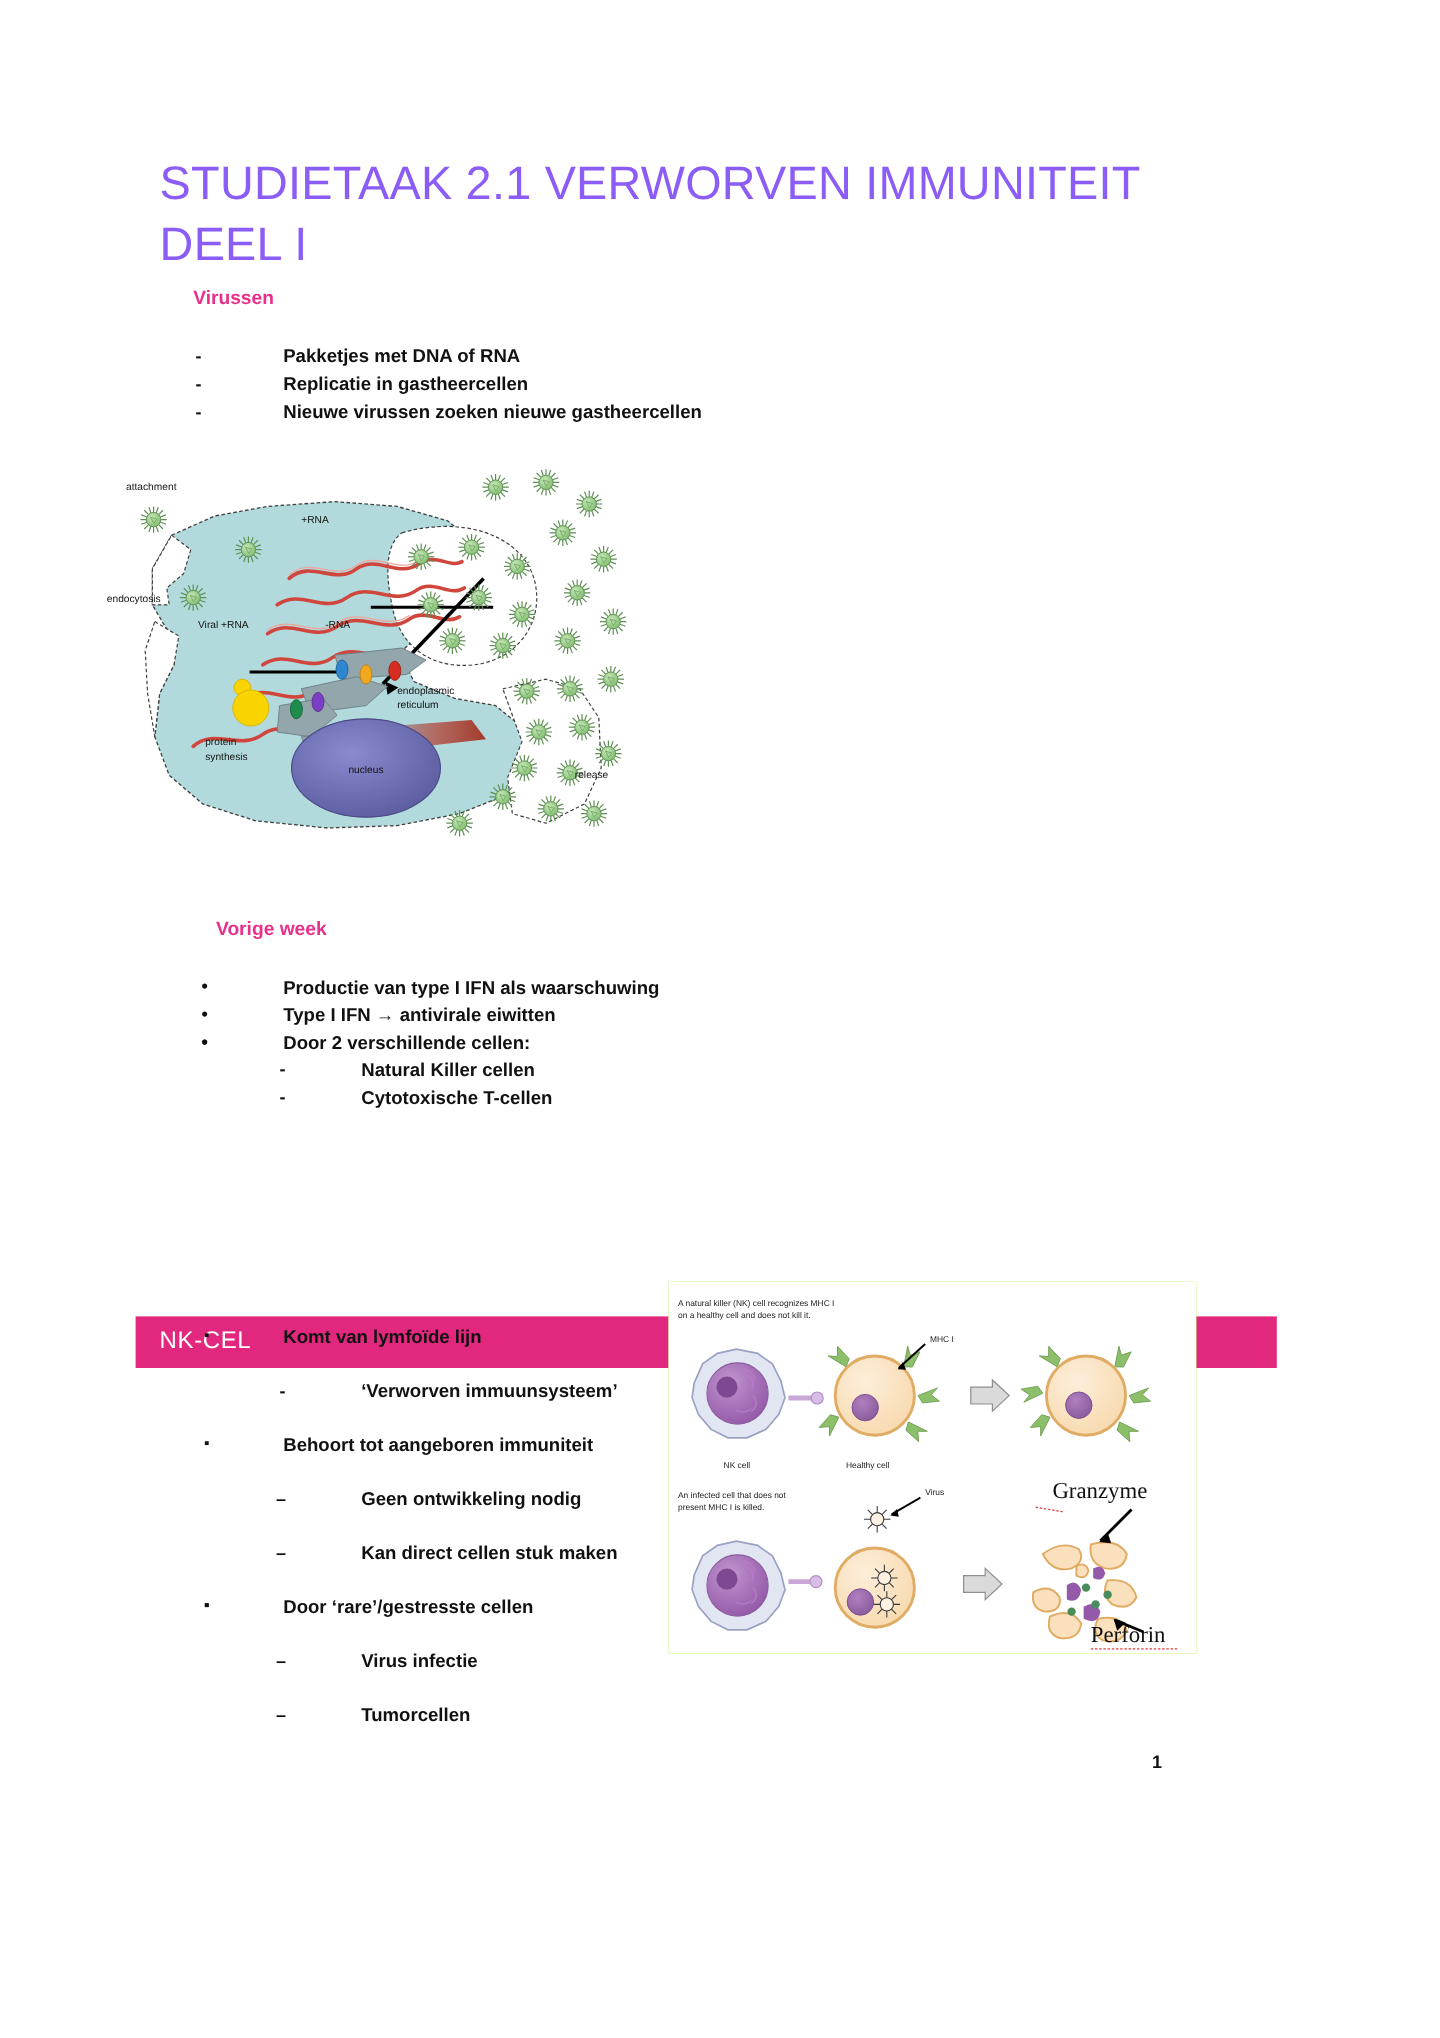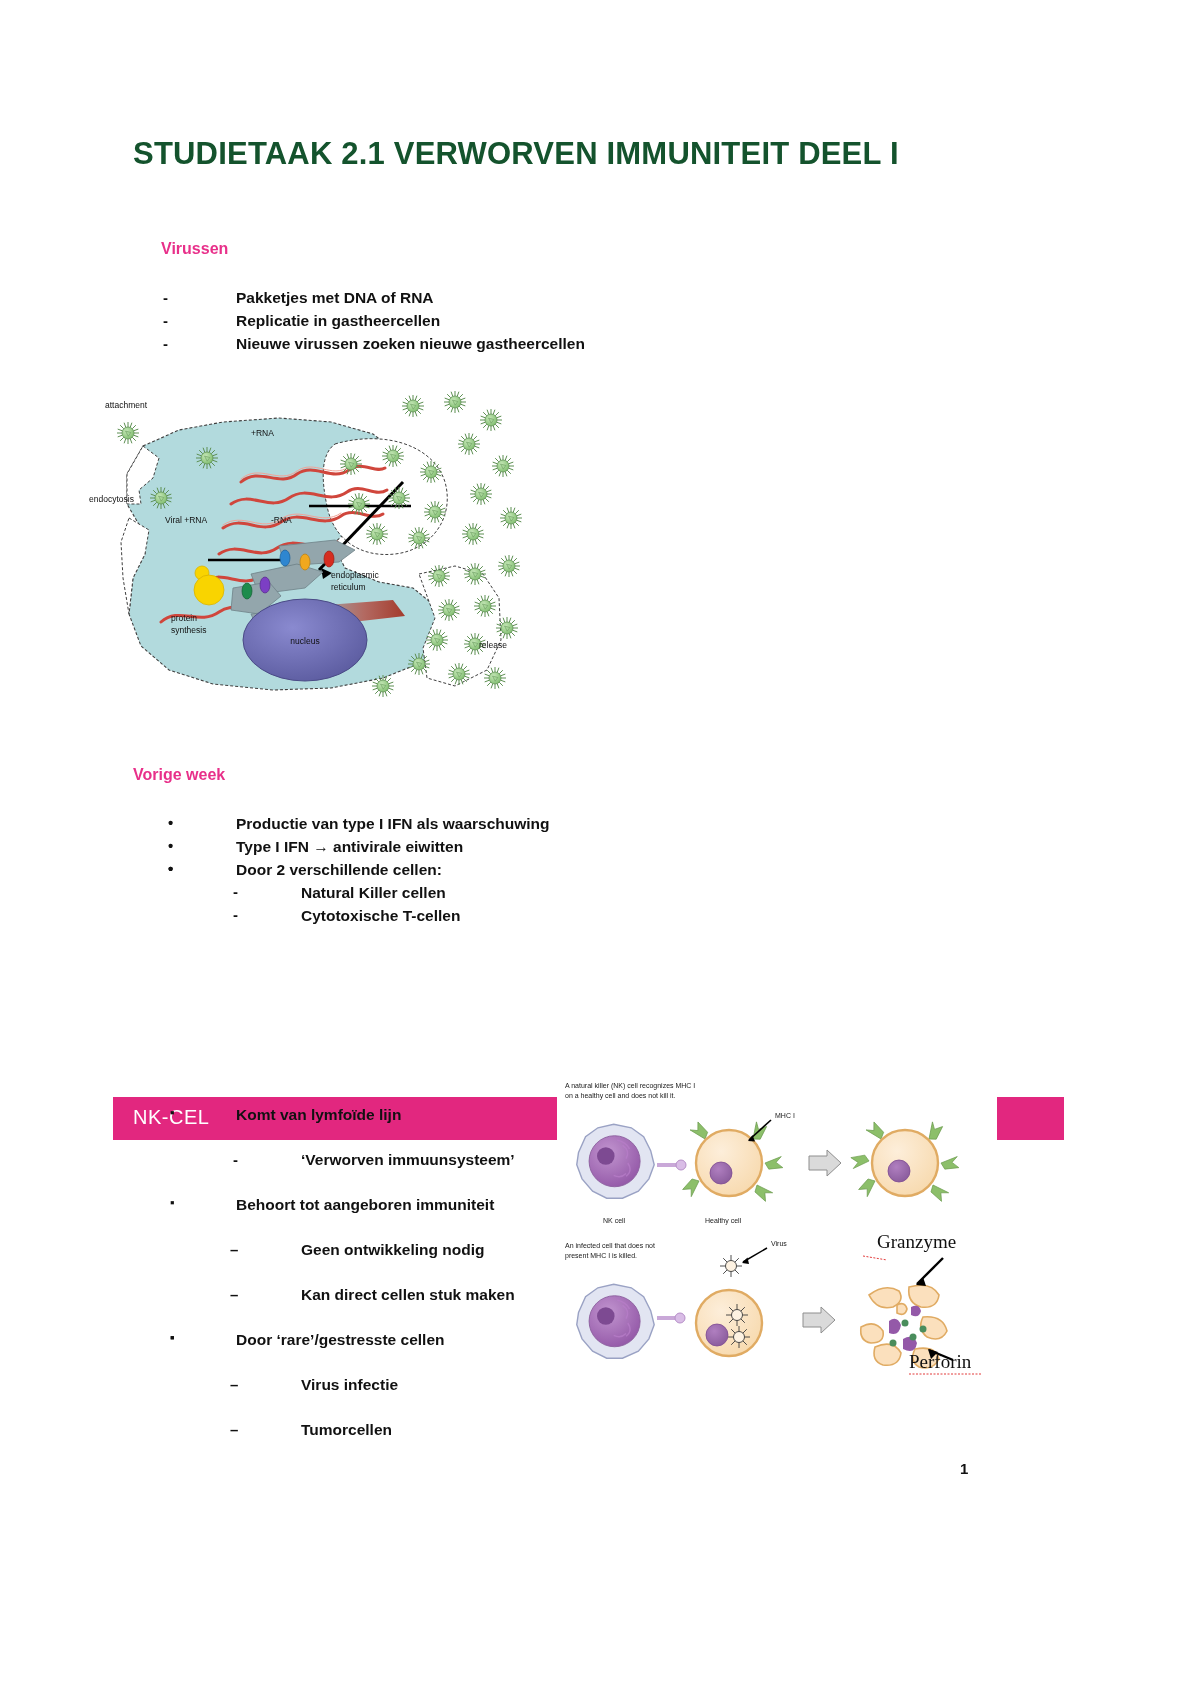--- a/index.html
+++ b/index.html
@@ -10,31 +10,31 @@
     color:#111;
     position:relative;
     overflow:hidden;
   }
 
   .page { position:relative; width:1200px; height:1698px; background:#fff; }
 
   
   .doc-title {
     position:absolute; left:133px; top:128px; width:900px;
-    color:#14532d;
-    font-size:31px; font-weight:700; line-height:51px;
+    color:#8b5cf6;
+    font-size:39px; font-weight:400; line-height:51px;
     letter-spacing:0.2px;
   }
   .heading2 {
     position:absolute; left:133px;
     color:#E8308A;
     font-size:16px; font-weight:700;
   }
   #h-virussen { top:240px;margin-left:28px; }
-  #h-vorigeweek { top:766px; }
+  #h-vorigeweek { top:766px;margin-left:47px; }
 
   
   .band {
     position:absolute; left:113px; top:1097px;
     width:951px; height:43px;
     background:#E2277F;
   }
   .band-label {
     position:absolute; left:20px; top:9px;
     color:#ffffff; font-size:20px; font-weight:400; letter-spacing:0.5px;

